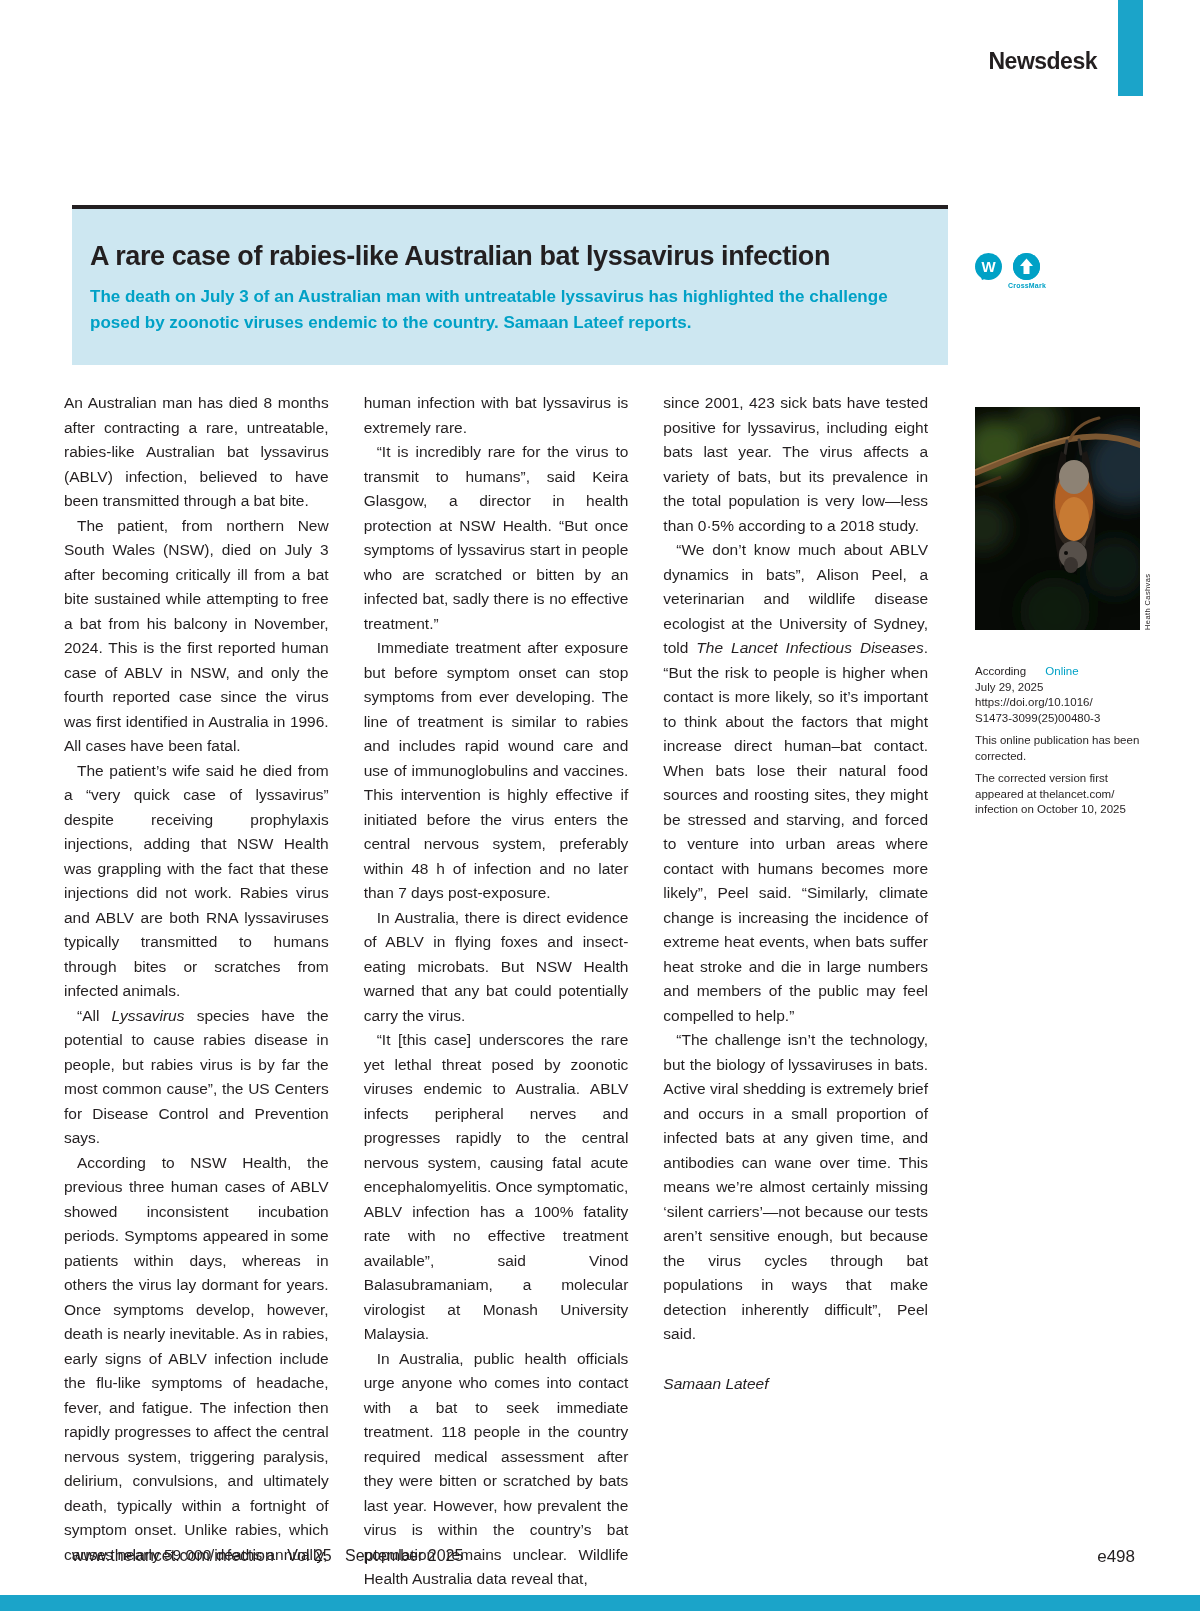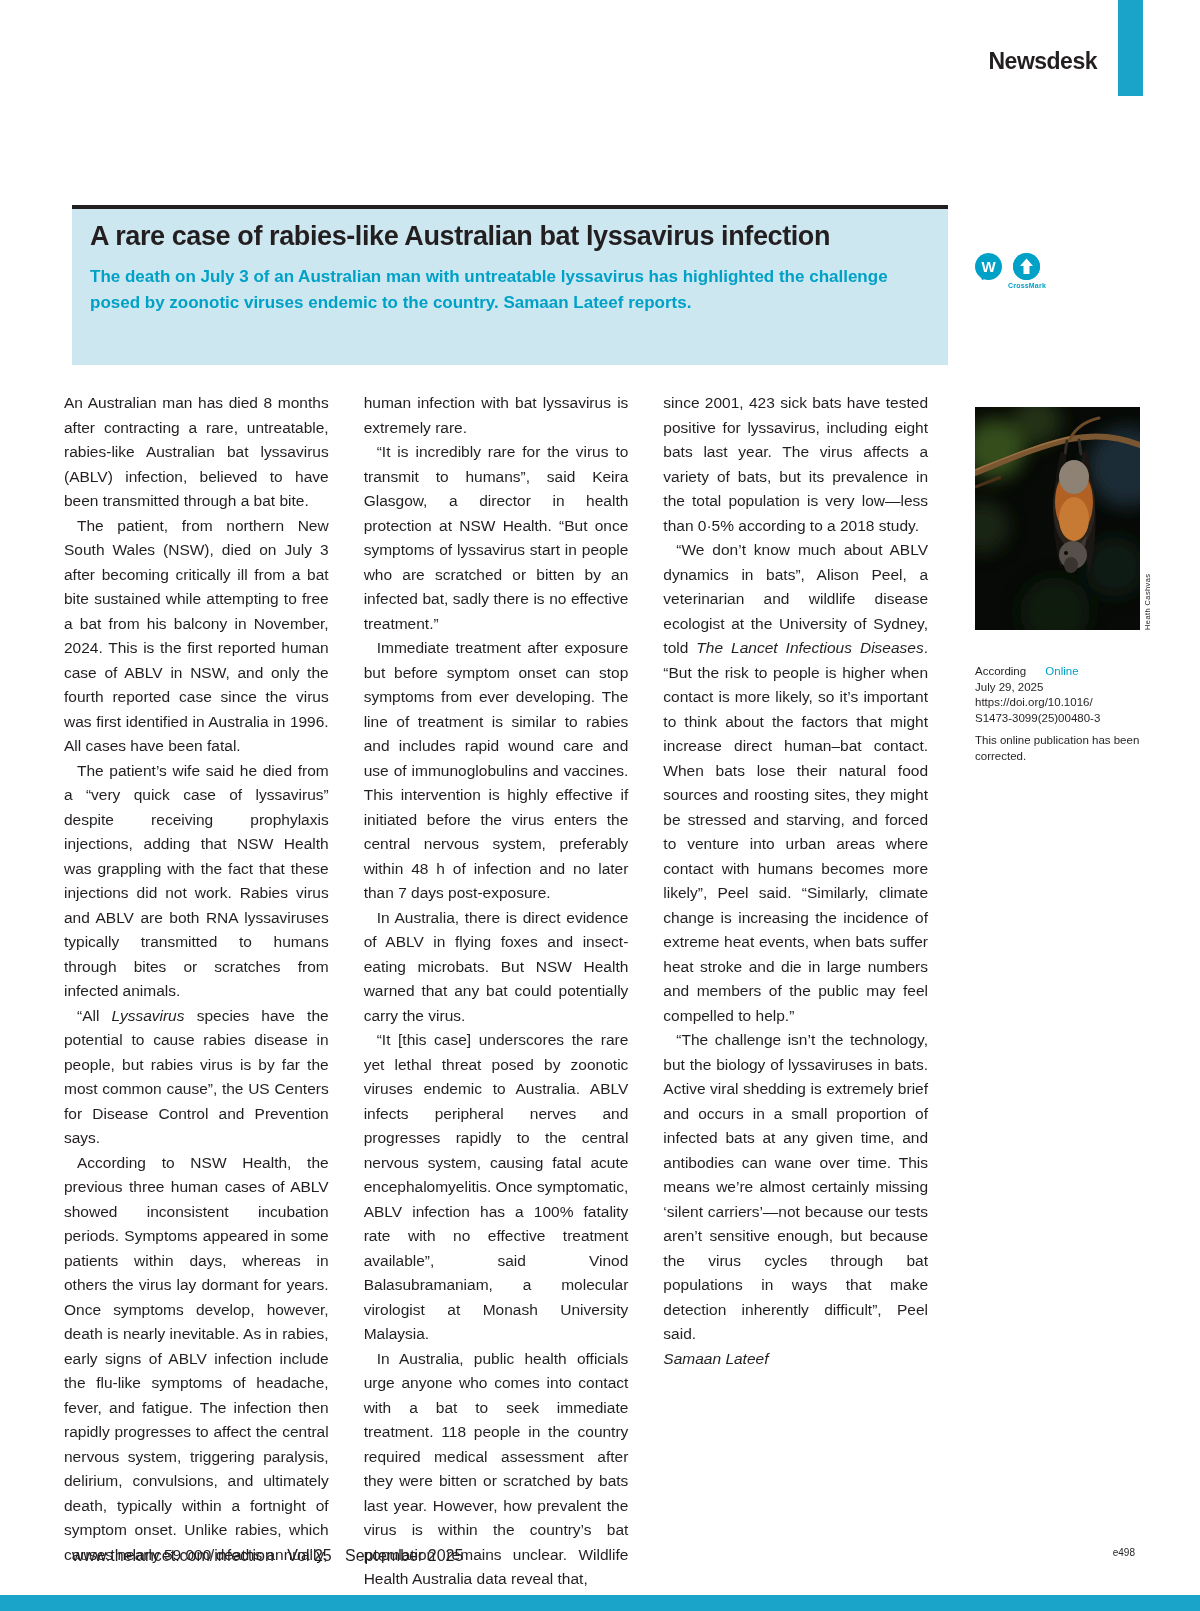--- a/index.html
+++ b/index.html
@@ -4,46 +4,46 @@
 <style>
   html,body{margin:0;padding:0;}
   body{
     width:1200px;height:1611px;position:relative;background:#ffffff;
     font-family:"Liberation Sans", sans-serif;color:#231f20;overflow:hidden;
   }
   .topbar{position:absolute;top:0;right:57px;width:25px;height:96px;background:var(--bar);}
   .newsdesk{position:absolute;top:48px;right:103px;font-size:23px;font-weight:bold;letter-spacing:-0.5px;color:var(--ink);}
   .title-box{
     position:absolute;left:72px;top:205px;width:876px;height:160px;box-sizing:border-box;
-    background:var(--titlebox_bg);border-top:4px solid #231f20;padding:12px 18px 0 18px;
+    background:var(--titlebox_bg);border-top:4px solid #231f20;padding:32px 18px 0 18px;
   }
   .title-box h1{margin:0;font-size:27px;font-weight:bold;letter-spacing:-0.4px;color:var(--ink);}
   .standfirst{margin-top:12px;font-size:17px;font-weight:bold;color:var(--accent);line-height:26px;max-width:820px;}
   .badges{position:absolute;left:975px;top:253px;display:flex;gap:6px;align-items:flex-start;}
   .badge{width:27px;height:27px;border-radius:50%;background:var(--accent);color:#fff;display:flex;
          align-items:center;justify-content:center;font-weight:bold;font-size:15px;position:relative;}
   .badge-w::after{content:"";position:absolute;left:2px;bottom:-5px;border:5px solid transparent;
          border-top-color:var(--accent);transform:rotate(25deg);}
   .crossmark-wrap{display:flex;flex-direction:column;align-items:center;}
   .crossmark-label{font-size:7px;font-weight:bold;color:var(--accent);margin-top:2px;letter-spacing:0.2px;}
   .cols{position:absolute;left:64px;top:391px;width:864px;display:flex;gap:35px;}
   .col{width:272px;font-size:15.5px;line-height:24.5px;text-align:justify;color:var(--ink);}
   .col p{margin:0;}
   .col p.ind{text-indent:13px;}
   .col em{font-style:italic;}
-  .byline{font-style:italic;font-size:15.5px;}
+  .byline{margin-top:25px;font-style:italic;font-size:15.5px;}
   .photo{position:absolute;left:975px;top:407px;width:165px;height:223px;}
   .photo svg{display:block;}
   .credit{position:absolute;left:1143px;top:630px;transform:rotate(-90deg);transform-origin:0 0;
           width:223px;font-size:7.5px;letter-spacing:0.4px;color:var(--ink);}
   .sidebar-note{position:absolute;left:975px;top:664px;width:175px;font-size:11.5px;line-height:15.5px;color:var(--ink);}
   .sidebar-note .blk{margin-bottom:7px;}
   .online{color:var(--accent);margin-left:16px;}
   .footer-left{position:absolute;left:72px;top:1547px;font-size:16px;white-space:pre;color:var(--ink);}
-  .footer-right{position:absolute;right:65px;top:1547px;font-size:10px;color:var(--ink);}
+  .footer-right{position:absolute;right:65px;top:1547px;font-size:17px;color:var(--ink);}
   .bottombar{position:absolute;left:0;top:1595px;width:1200px;height:16px;background:var(--bar);}
 </style>
 </head>
 <body>
 
 <div class="topbar"></div>
 <div class="newsdesk">Newsdesk</div>
 
 <div class="title-box">
   <h1>A rare case of rabies-like Australian bat lyssavirus infection</h1>
@@ -123,17 +123,18 @@
 <div class="credit">Heath Cashvas</div>
 
 <div class="sidebar-note">
   <div class="blk">
     <span>According </span><span class="online">Online</span><br>
     <span>July 29, 2025</span><br>
     <span>https://doi.org/10.1016/</span><br>
     <span>S1473-3099(25)00480-3</span>
   </div>
   <div class="blk">This online publication has been corrected.</div>
+  <div class="blk">The corrected version first appeared at thelancet.com/ infection on October 10, 2025</div>
 </div>
 
 <div class="footer-left">www.thelancet.com/infection   Vol 25   September 2025</div>
 <div class="footer-right">e498</div>
 <div class="bottombar"></div>
 
 </body></html>

